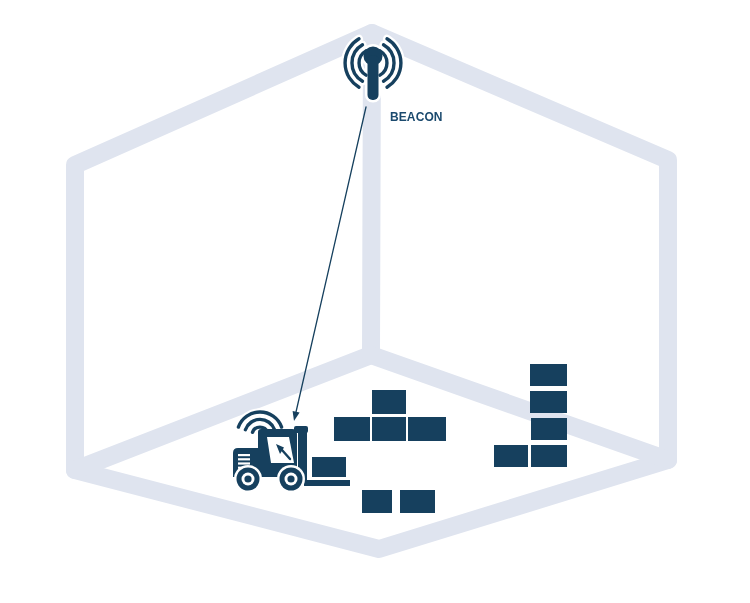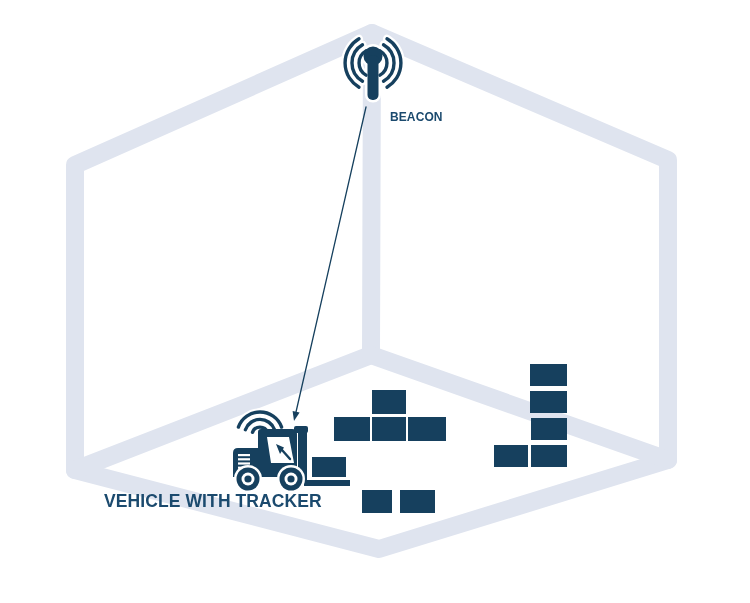--- a/index.html
+++ b/index.html
@@ -151,14 +151,13 @@
         <circle cx="291" cy="479" r="11.5" class="navy-fill"></circle>
         <circle cx="248" cy="479" r="6.5" fill="#ffffff"></circle>
         <circle cx="291" cy="479" r="6.5" fill="#ffffff"></circle>
         <circle cx="248" cy="479" r="3.6" class="navy-fill"></circle>
         <circle cx="291" cy="479" r="3.6" class="navy-fill"></circle>
       </g>
     </g>
   </svg>
 
   <div class="label" id="beacon-label">BEACON</div>
-  <div class="label" id="vehicle-label">VEHICLE WITH TRACKER</div>
 </div>
 
 </body></html>

